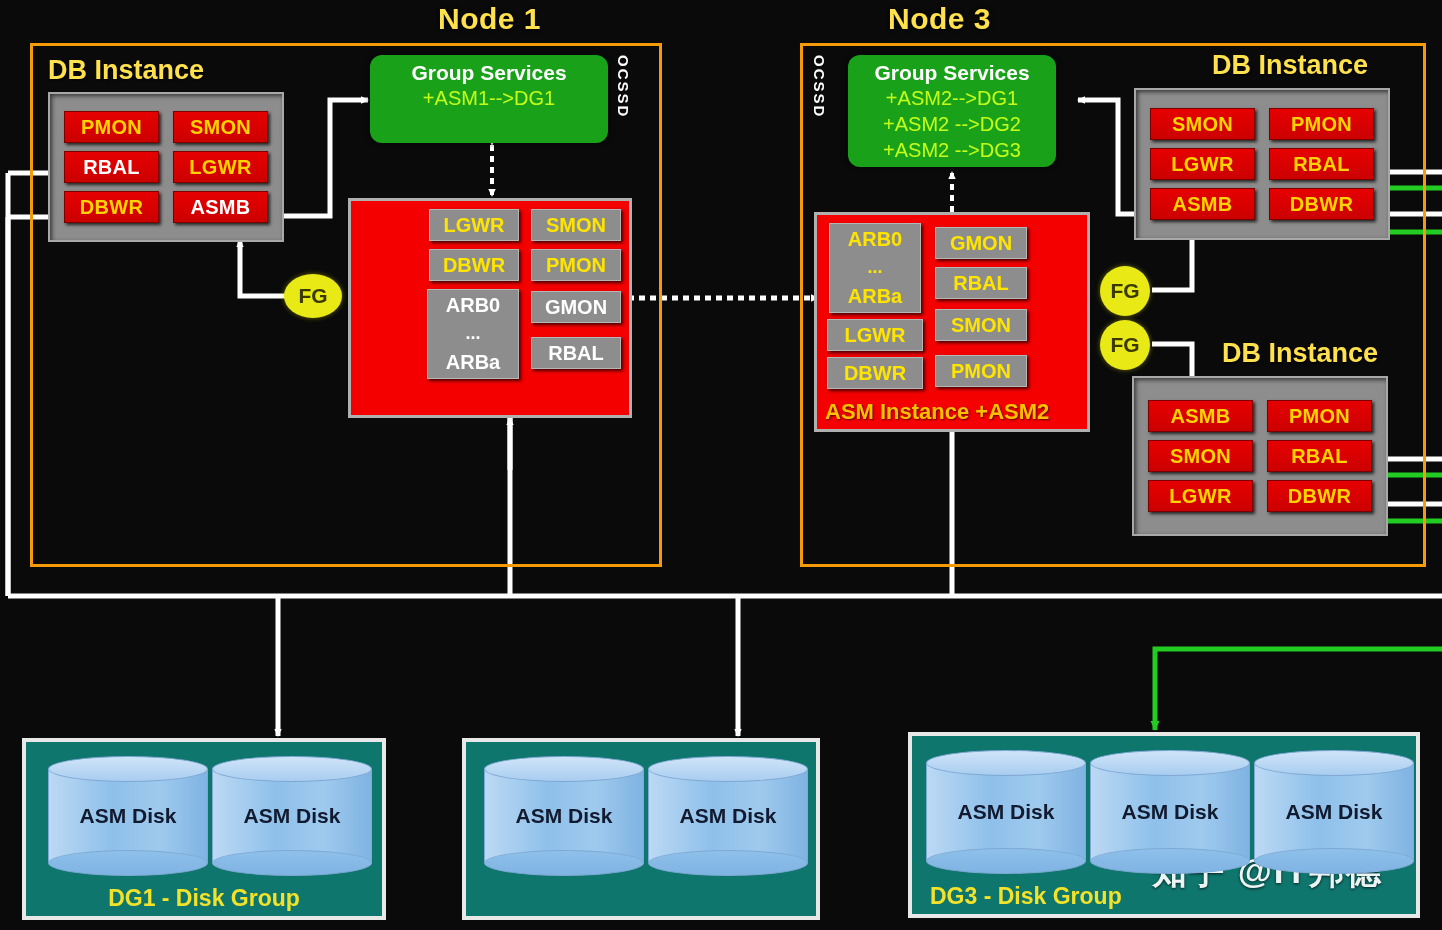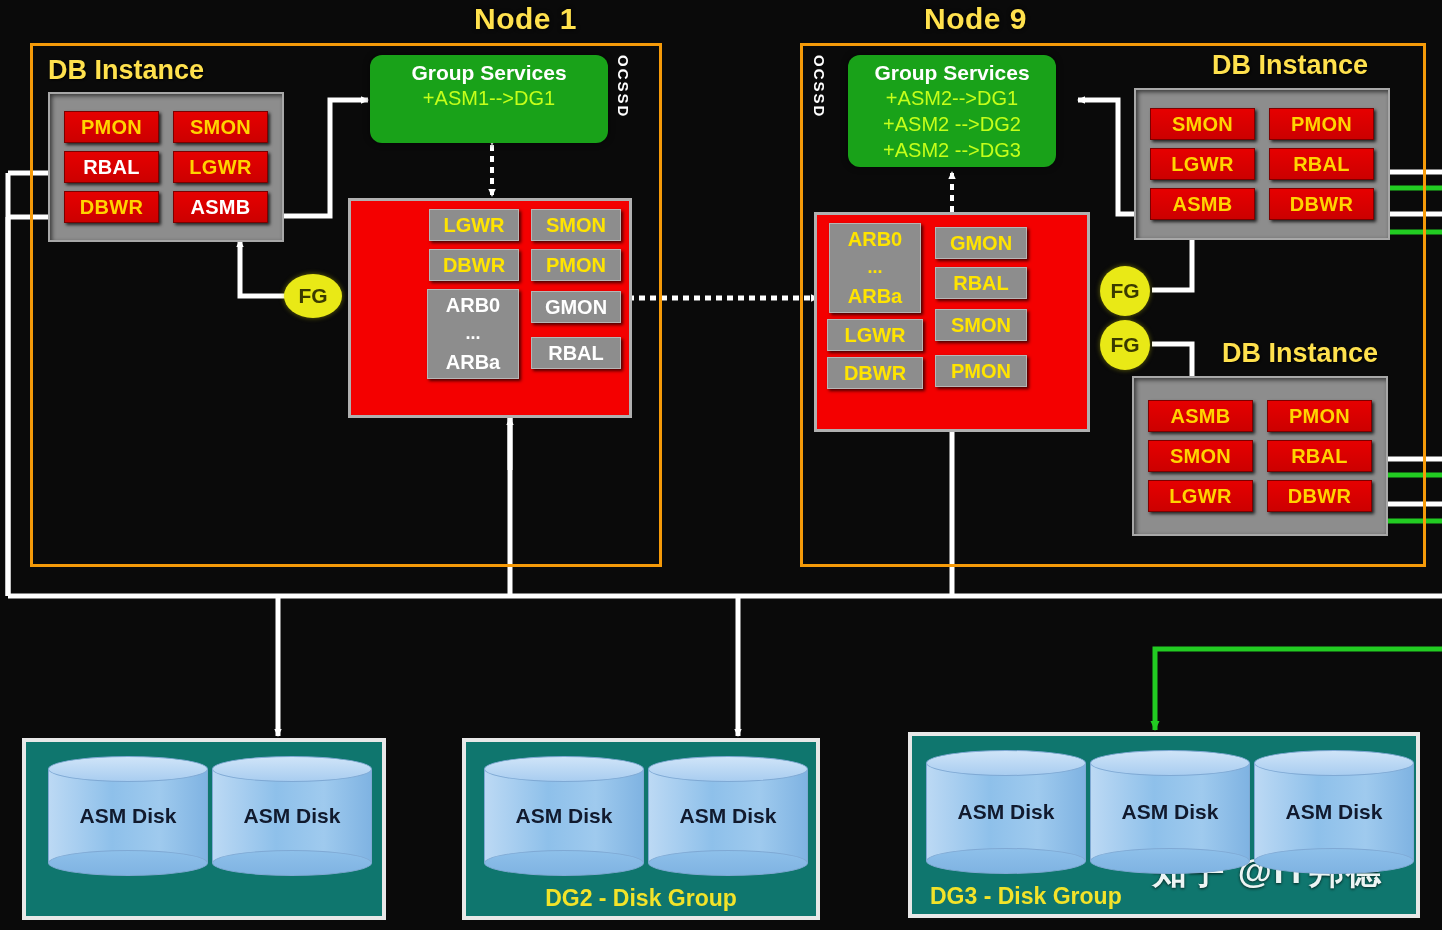--- a/index.html
+++ b/index.html
@@ -6,21 +6,21 @@
   html,body{margin:0;padding:0;background:#000;}
   body{
     font-family:"Liberation Sans", sans-serif;
     width:1442px;height:930px;overflow:hidden;position:relative;
   }
   #stage{position:relative;width:1442px;height:930px;background:#0a0a0a;}
 
   
   .node-title{
     position:absolute;color:#ffe14d;font-size:30px;font-weight:bold;
-    letter-spacing:.5px;text-shadow:0 0 4px #000;margin-left:36px;
+    letter-spacing:.5px;text-shadow:0 0 4px #000;
   }
   .node-box{
     position:absolute;border:3px solid #f59a09;background:transparent;
   }
 
   
   .dbi-label{
     position:absolute;color:#ffe14d;font-size:27px;font-weight:bold;
     text-shadow:1px 1px 2px #000;
   }
@@ -268,21 +268,21 @@
     <div class="asm-proc" style="left:180px;top:8px;width:88px;height:30px;">SMON</div>
     <div class="asm-proc" style="left:180px;top:48px;width:88px;height:30px;">PMON</div>
     <div class="asm-proc whitetxt" style="left:180px;top:90px;width:88px;height:30px;">GMON</div>
     <div class="asm-proc whitetxt" style="left:180px;top:136px;width:88px;height:30px;">RBAL</div>
   </div>
 
   <div class="fg ellipse" style="left:284px;top:274px;width:58px;height:44px;">
     <span>FG</span>
   </div>
 
-  <div class="node-title" style="left:888px;top:2px;">Node 9</div>
+  <div class="node-title" style="left:888px;top:2px;">Node 3</div>
   <div class="node-box" style="left:800px;top:43px;width:620px;height:518px;"></div>
 
   <div class="ocssd" style="left:812px;top:55px;">OCSSD</div>
 
   <div class="gs-box" style="left:848px;top:55px;width:208px;height:112px;">
     <div class="gs-title">Group Services</div>
     <div class="gs-line">+ASM2--&gt;DG1</div>
     <div class="gs-line">+ASM2 --&gt;DG2</div>
     <div class="gs-line">+ASM2 --&gt;DG3</div>
   </div>
@@ -292,20 +292,21 @@
       <span>ARB0</span>
       <span class="dots">...</span>
       <span>ARBa</span>
     </div>
     <div class="asm-proc" style="left:10px;top:104px;width:94px;height:30px;">LGWR</div>
     <div class="asm-proc" style="left:10px;top:142px;width:94px;height:30px;">DBWR</div>
     <div class="asm-proc" style="left:118px;top:12px;width:90px;height:30px;">GMON</div>
     <div class="asm-proc" style="left:118px;top:52px;width:90px;height:30px;">RBAL</div>
     <div class="asm-proc" style="left:118px;top:94px;width:90px;height:30px;">SMON</div>
     <div class="asm-proc" style="left:118px;top:140px;width:90px;height:30px;">PMON</div>
+    <div class="asm-label">ASM Instance +ASM2</div>
   </div>
 
   <div class="fg circle" style="left:1100px;top:266px;width:50px;height:50px;">
     <span>FG</span>
   </div>
   <div class="fg circle" style="left:1100px;top:320px;width:50px;height:50px;">
     <span>FG</span>
   </div>
 
   <div class="dbi-label" style="left:1212px;top:50px;">DB Instance</div>
@@ -334,36 +335,36 @@
       <div class="cyl-bot"></div>
       <div class="cyl-top"></div>
       <div class="cyl-text">ASM Disk</div>
     </div>
     <div class="disk" style="left:186px;top:14px;width:160px;height:120px;">
       <div class="cyl-body"></div>
       <div class="cyl-bot"></div>
       <div class="cyl-top"></div>
       <div class="cyl-text">ASM Disk</div>
     </div>
+    <div class="dg-label">DG1 - Disk Group</div>
   </div>
 
   <div class="dg-box" style="left:462px;top:738px;width:358px;height:182px;">
     <div class="disk" style="left:18px;top:14px;width:160px;height:120px;">
       <div class="cyl-body"></div>
       <div class="cyl-bot"></div>
       <div class="cyl-top"></div>
       <div class="cyl-text">ASM Disk</div>
     </div>
     <div class="disk" style="left:182px;top:14px;width:160px;height:120px;">
       <div class="cyl-body"></div>
       <div class="cyl-bot"></div>
       <div class="cyl-top"></div>
       <div class="cyl-text">ASM Disk</div>
     </div>
-    <div class="dg-label">DG2 - Disk Group</div>
   </div>
 
   <div class="dg-box" style="left:908px;top:732px;width:512px;height:186px;">
     <div class="disk" style="left:14px;top:14px;width:160px;height:124px;">
       <div class="cyl-body"></div>
       <div class="cyl-bot"></div>
       <div class="cyl-top"></div>
       <div class="cyl-text">ASM Disk</div>
     </div>
     <div class="disk" style="left:178px;top:14px;width:160px;height:124px;">

